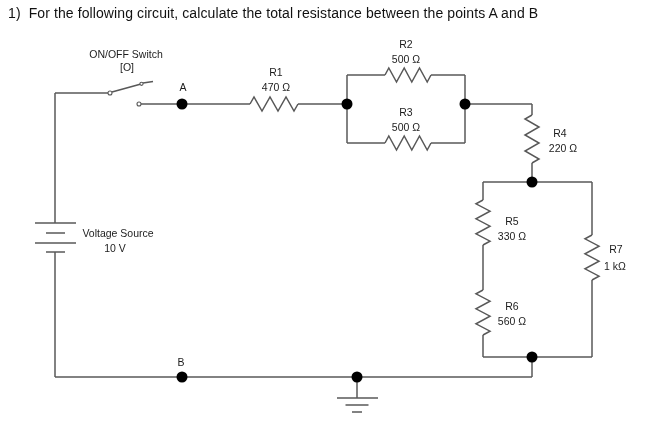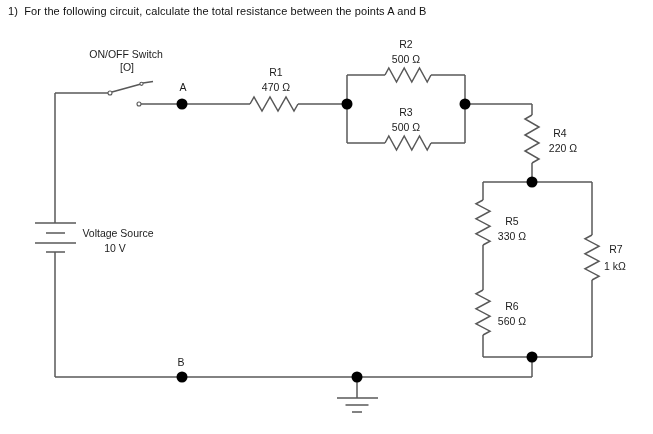--- a/index.html
+++ b/index.html
@@ -1,21 +1,21 @@
 <!DOCTYPE html>
 <html style="--bg: #ffffff; --wire: #585858; --dot: #000000; --text: #1c1c1c;"><head>
 <meta charset="utf-8">
 <style>
   html,body{margin:0;padding:0;background:#ffffff;}
   .stage{
     position:relative;width:653px;height:434px;background:var(--bg,#fff);
     font-family:"Liberation Sans",sans-serif;overflow:hidden;
   }
   .title{
-    position:absolute;top:5px;left:8px;font-size:11px;color:#111;
+    position:absolute;top:5px;left:8px;font-size:14px;color:#111;
     white-space:pre;letter-spacing:0.1px;
   }
   svg.circuit{position:absolute;top:0;left:0;}
   svg text{
     font-family:"Liberation Sans",sans-serif;
     font-size:10.5px;fill:var(--text,#1c1c1c);
   }
   .wire{stroke:var(--wire,#585858);stroke-width:1.5;fill:none;}
   .dot{fill:var(--dot,#000);stroke:none;}
   .contact{fill:#ffffff;stroke:var(--wire,#585858);stroke-width:1.1;}

